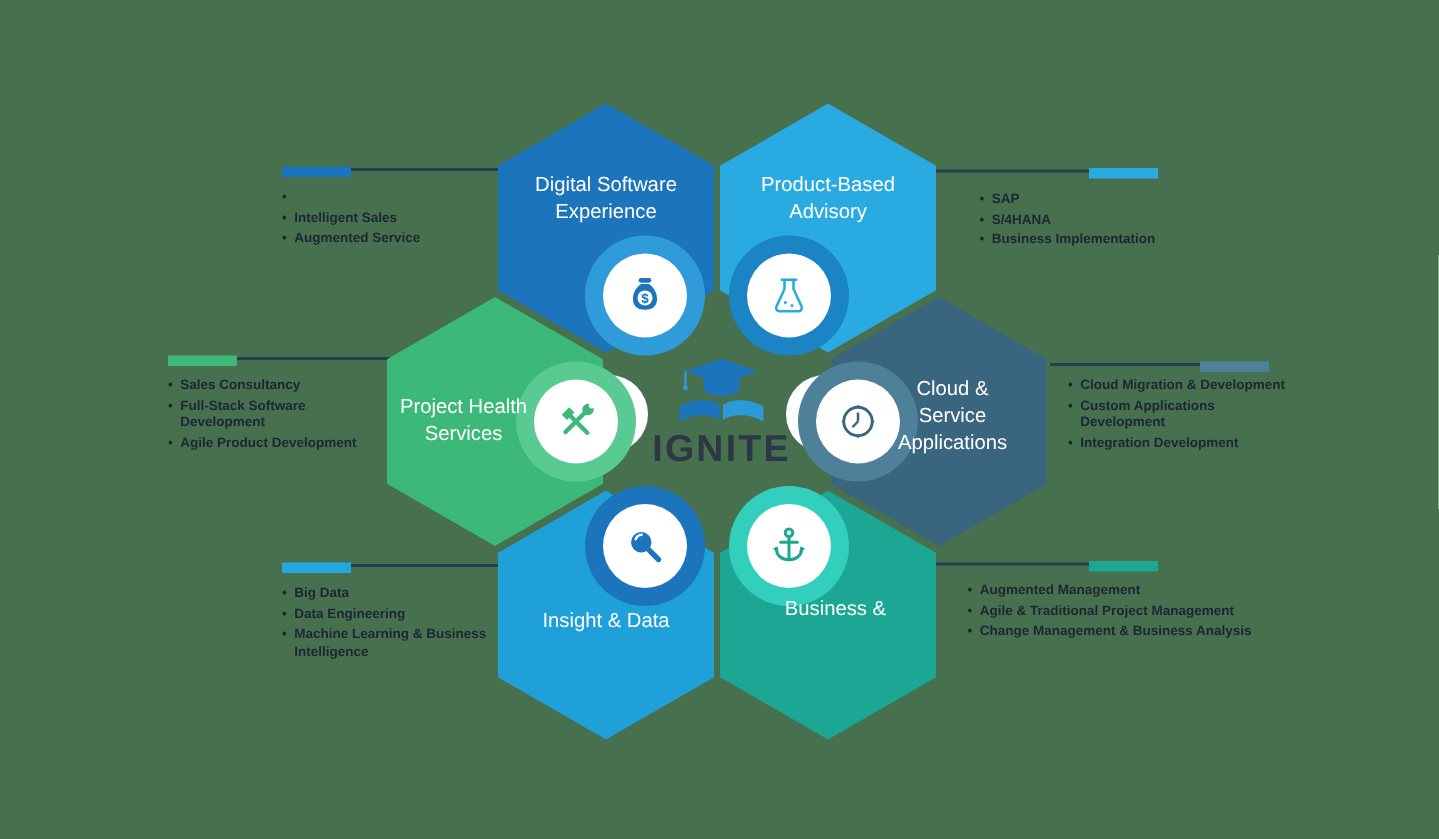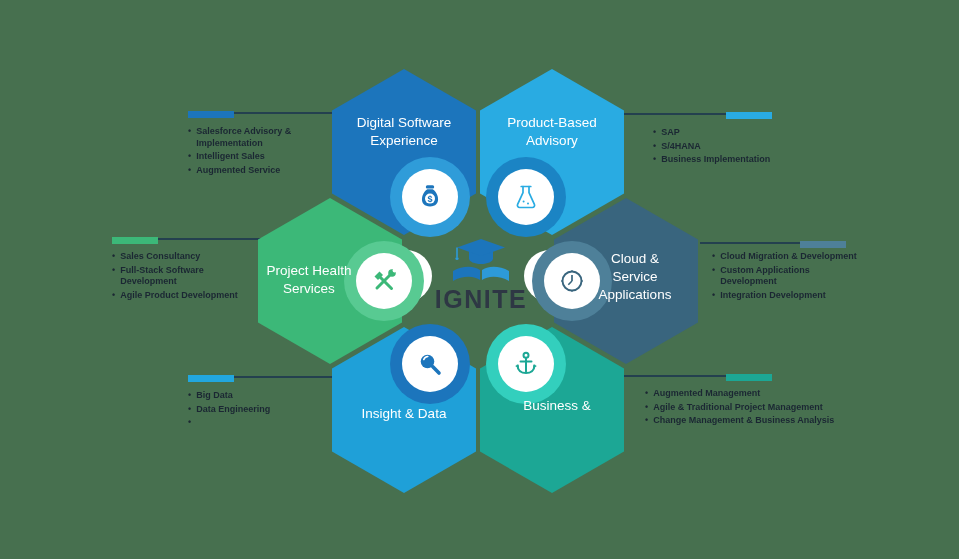--- a/index.html
+++ b/index.html
@@ -191,24 +191,20 @@
   <div class="label lb-bl">
       <div>Insight &amp; Data</div>
     </div>
   <div class="label lb-br">
       <div>Business &amp;</div>
     </div>
 
   <div class="list ls-tl" style="color: rgb(27, 39, 51);">
       <div class="li">
         <span class="blt">•</span>
-        <div class="itx">
-          <div>Salesforce Advisory &amp;</div>
-          <div>Implementation</div>
-        </div>
       </div>
       <div class="li">
         <span class="blt">•</span>
         <div class="itx">
           <div>Intelligent Sales</div>
         </div>
       </div>
       <div class="li">
         <span class="blt">•</span>
         <div class="itx">
@@ -286,20 +282,24 @@
         </div>
       </div>
       <div class="li">
         <span class="blt">•</span>
         <div class="itx">
           <div>Data Engineering</div>
         </div>
       </div>
       <div class="li">
         <span class="blt">•</span>
+        <div class="itx">
+          <div>Machine Learning &amp; Business</div>
+          <div>Intelligence</div>
+        </div>
       </div>
     </div>
   <div class="list ls-br" style="color: rgb(27, 39, 51);">
       <div class="li">
         <span class="blt">•</span>
         <div class="itx">
           <div>Augmented Management</div>
         </div>
       </div>
       <div class="li">

